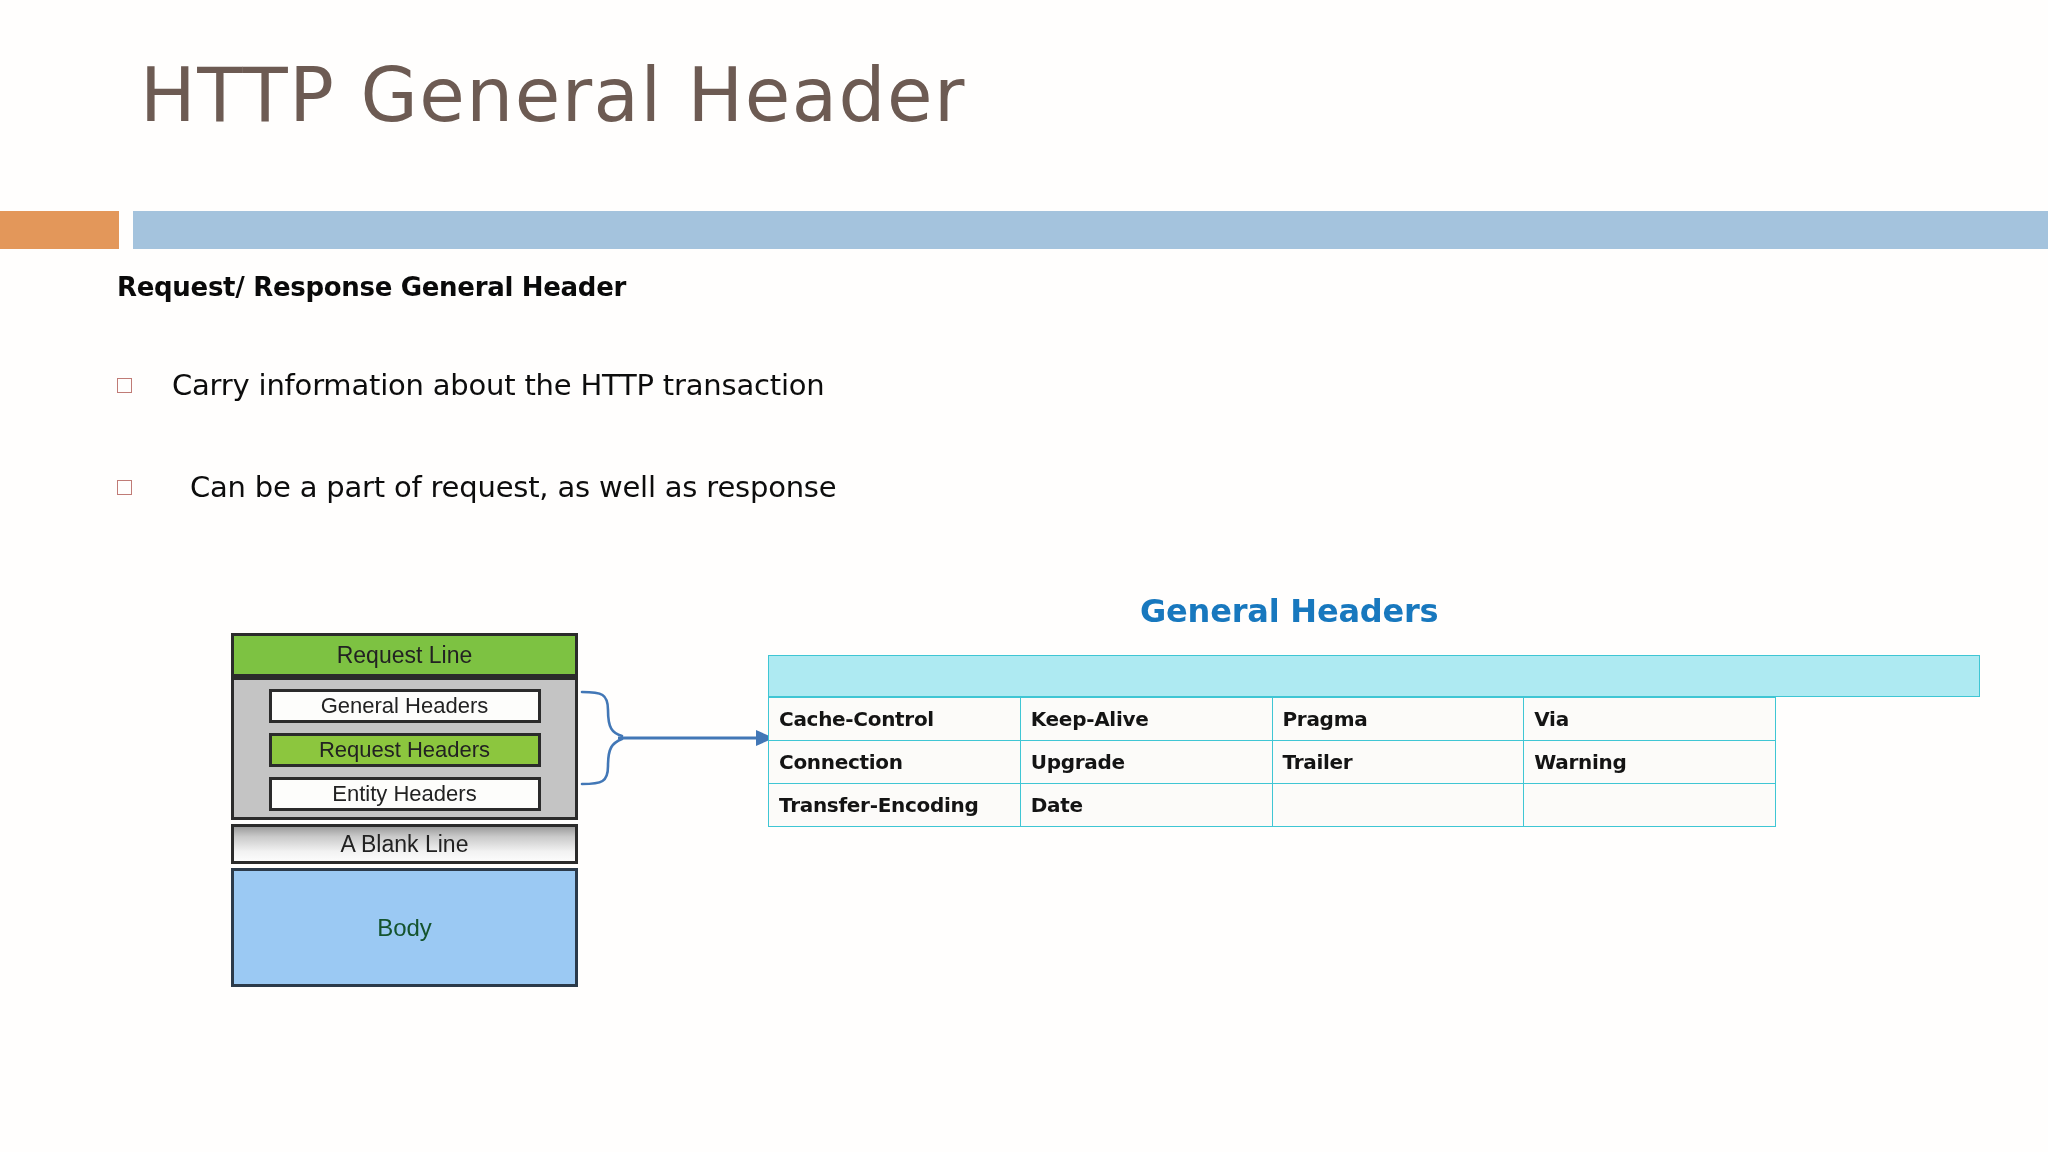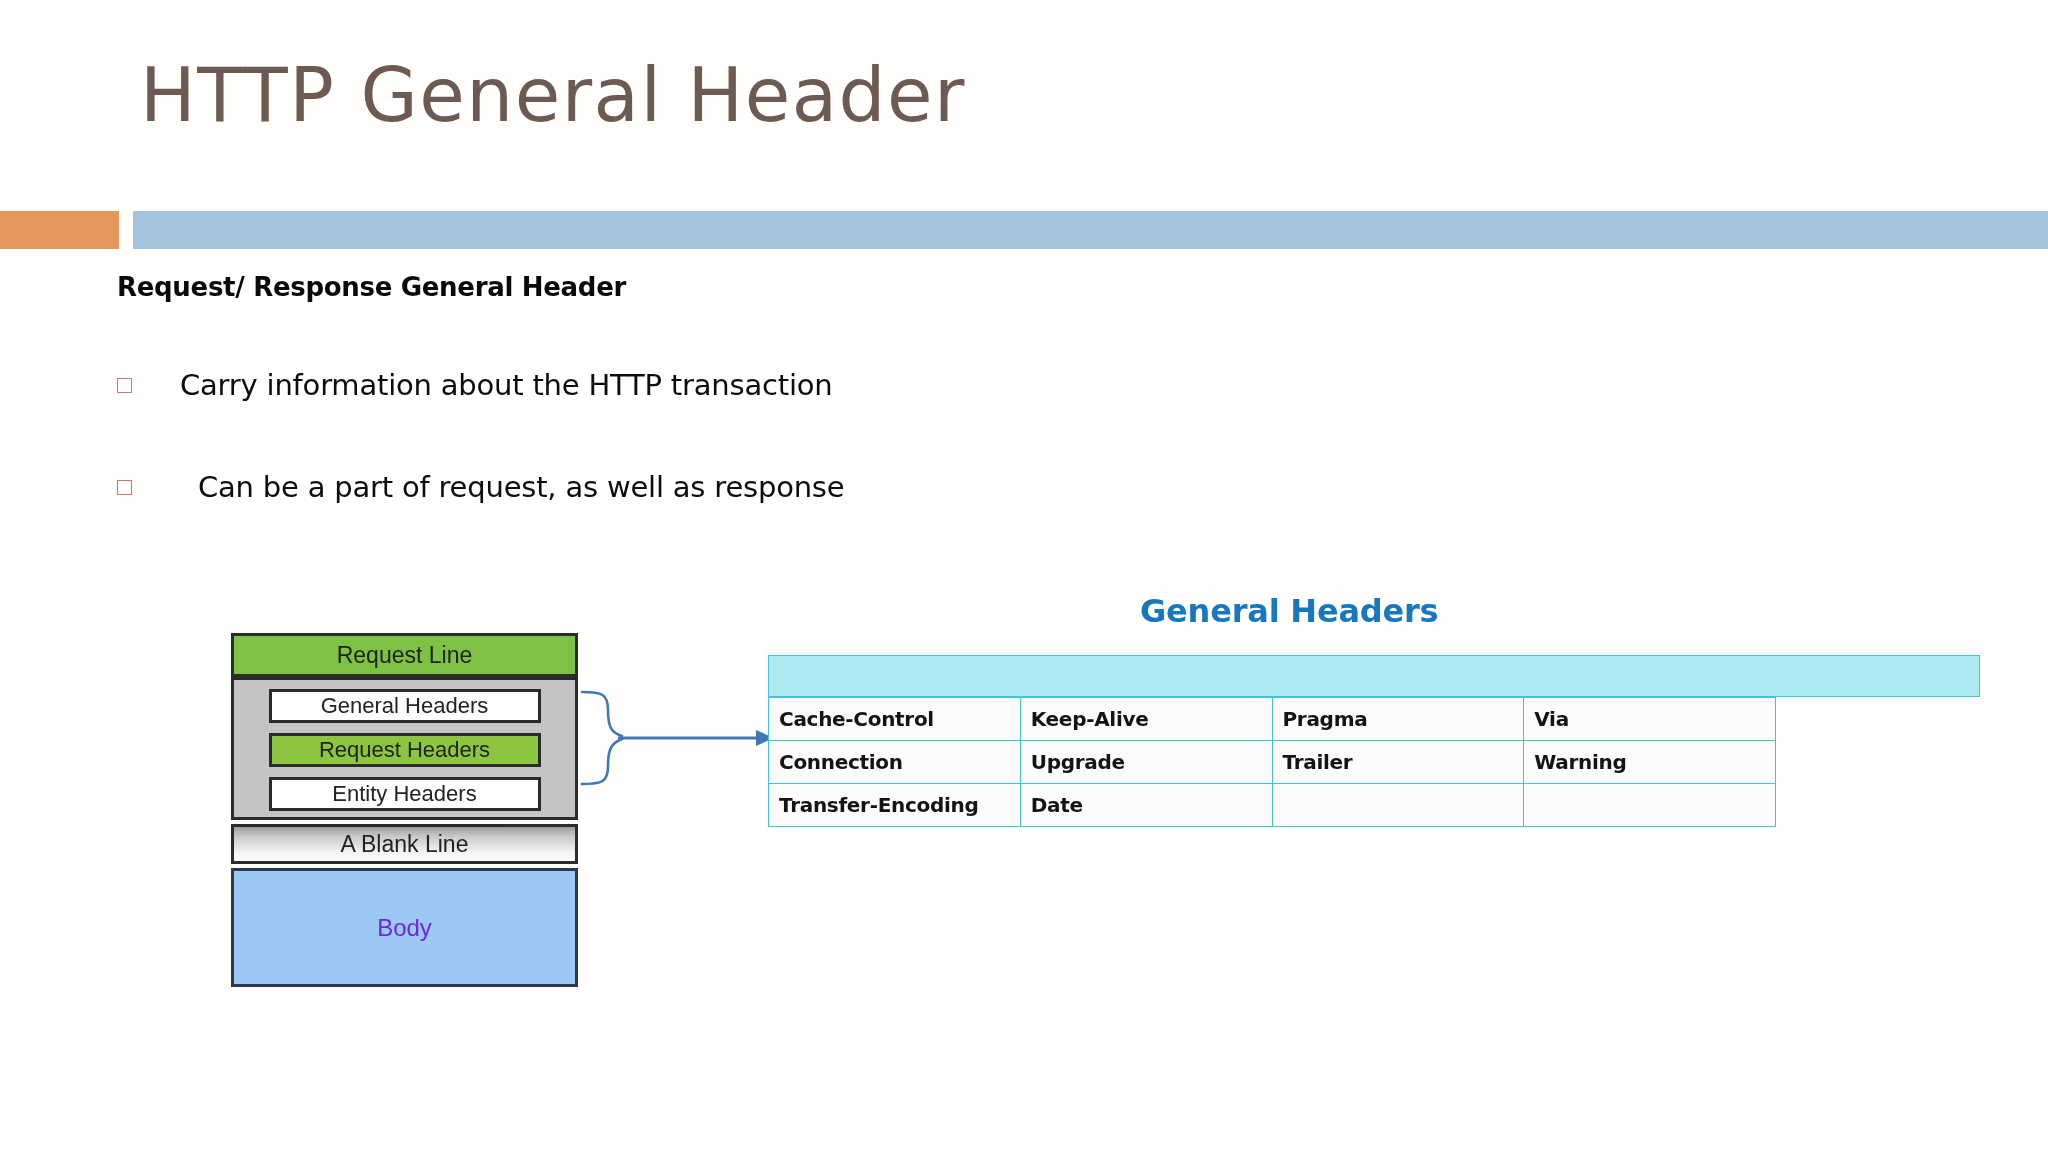--- a/index.html
+++ b/index.html
@@ -76,21 +76,20 @@
     margin-right: 40px;
     flex: none;
   }
   .bullet-text {
     font-family: "DejaVu Sans", sans-serif;
     font-size: 29px;
     font-weight: 400;
     color: #0d0d0d;
     white-space: nowrap;
     letter-spacing: -0.2px;
-    margin-left: 8px;
   }
 
   
   #diagram {
     position: absolute;
     left: 231px;
     top: 633px;
     width: 347px;
   }
   .dgm-box {
@@ -143,21 +142,21 @@
   #box-body {
     height: 119px;
     background: #9bc9f3;
     border: 3px solid #2b3a4a;
     align-items: center;
     justify-content: center;
   }
   #box-body-label {
     font-family: "Liberation Sans", sans-serif;
     font-size: 24px;
-    color: #6d28d9;
+    color: #14532d;
   }
   #diagram-caption {
     position: absolute;
     left: 0;
     top: 432px;
     width: 347px;
     text-align: center;
     font-family: "Liberation Sans", sans-serif;
     font-size: 24px;
     color: #2b2f86;

